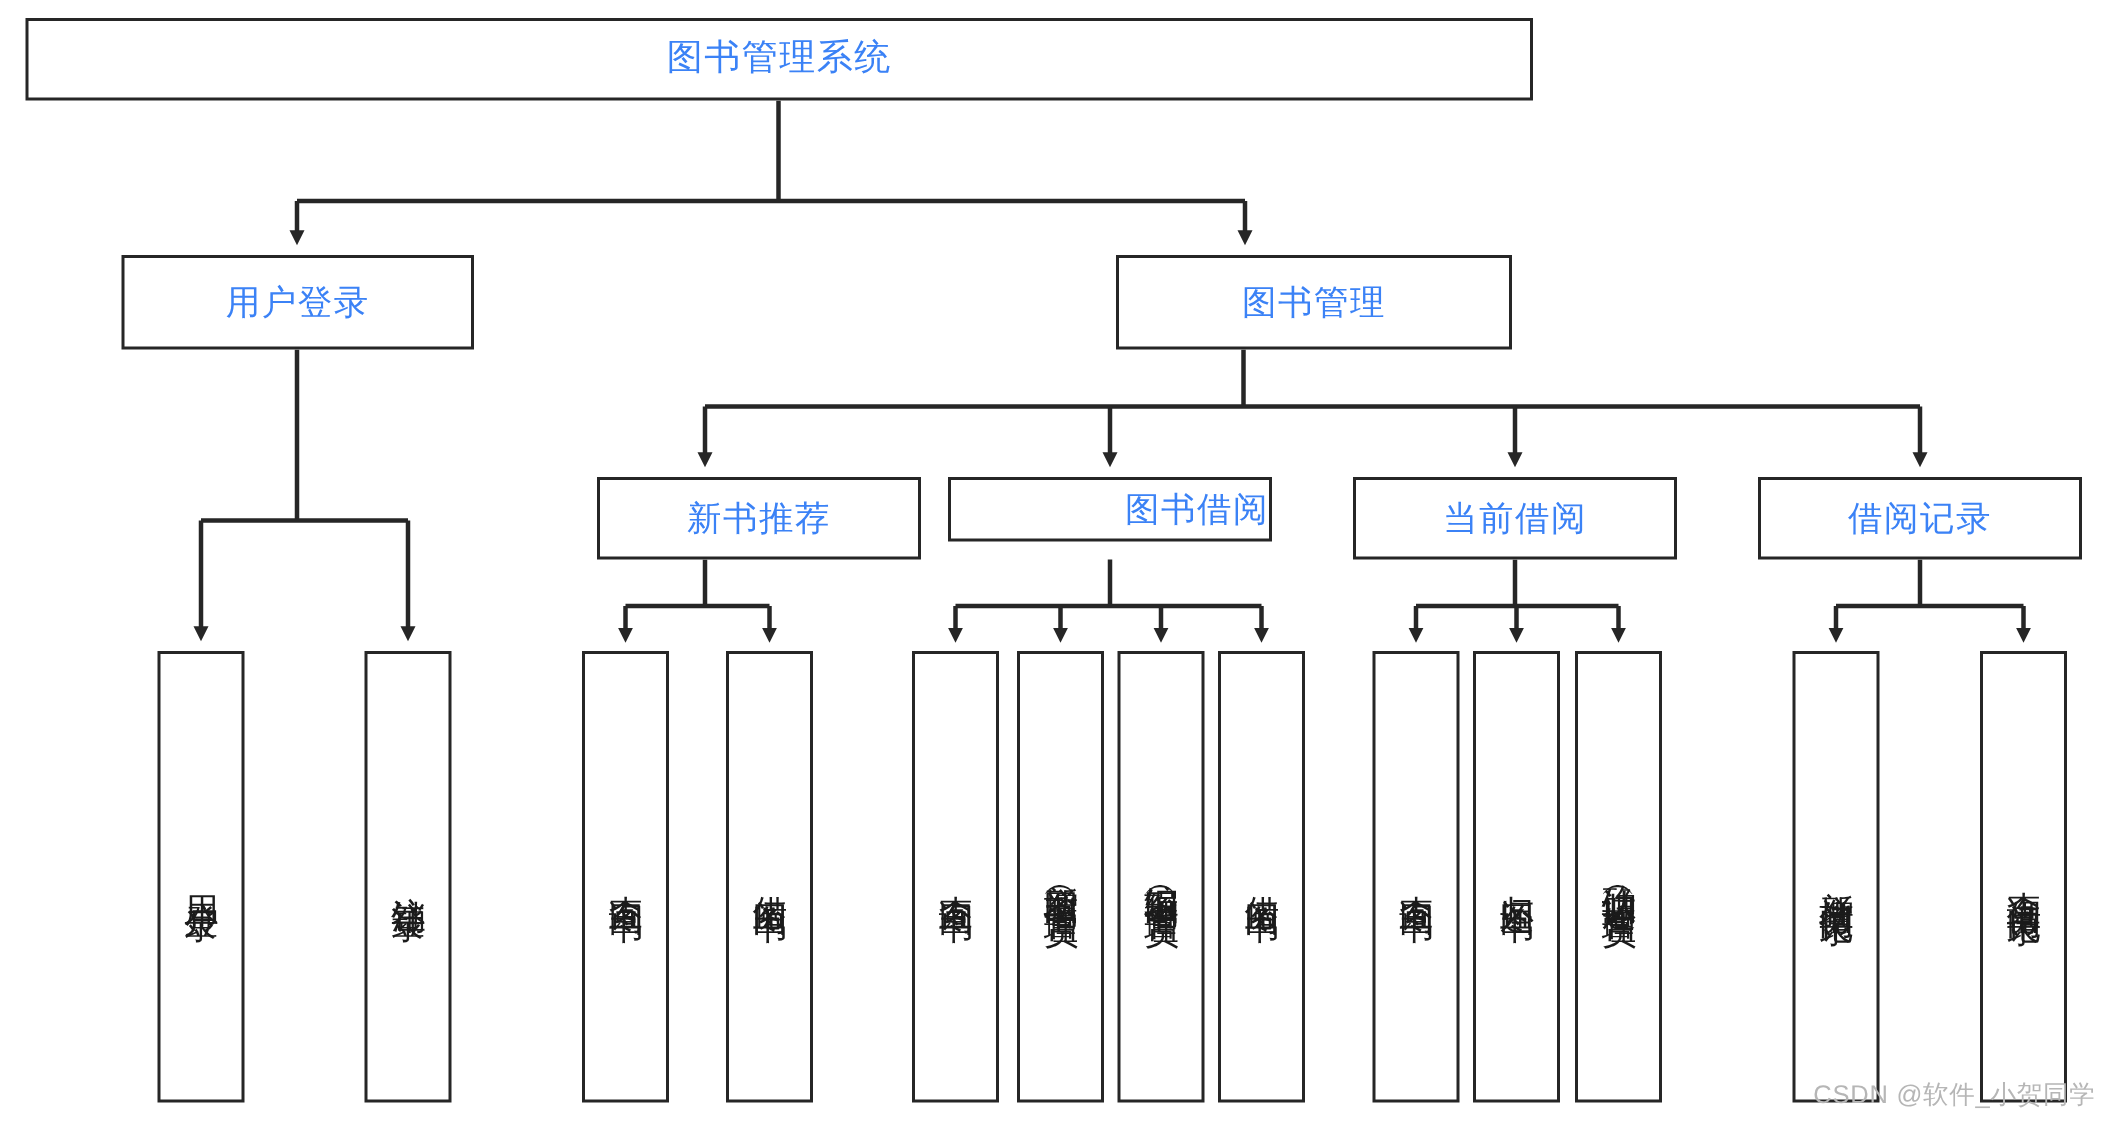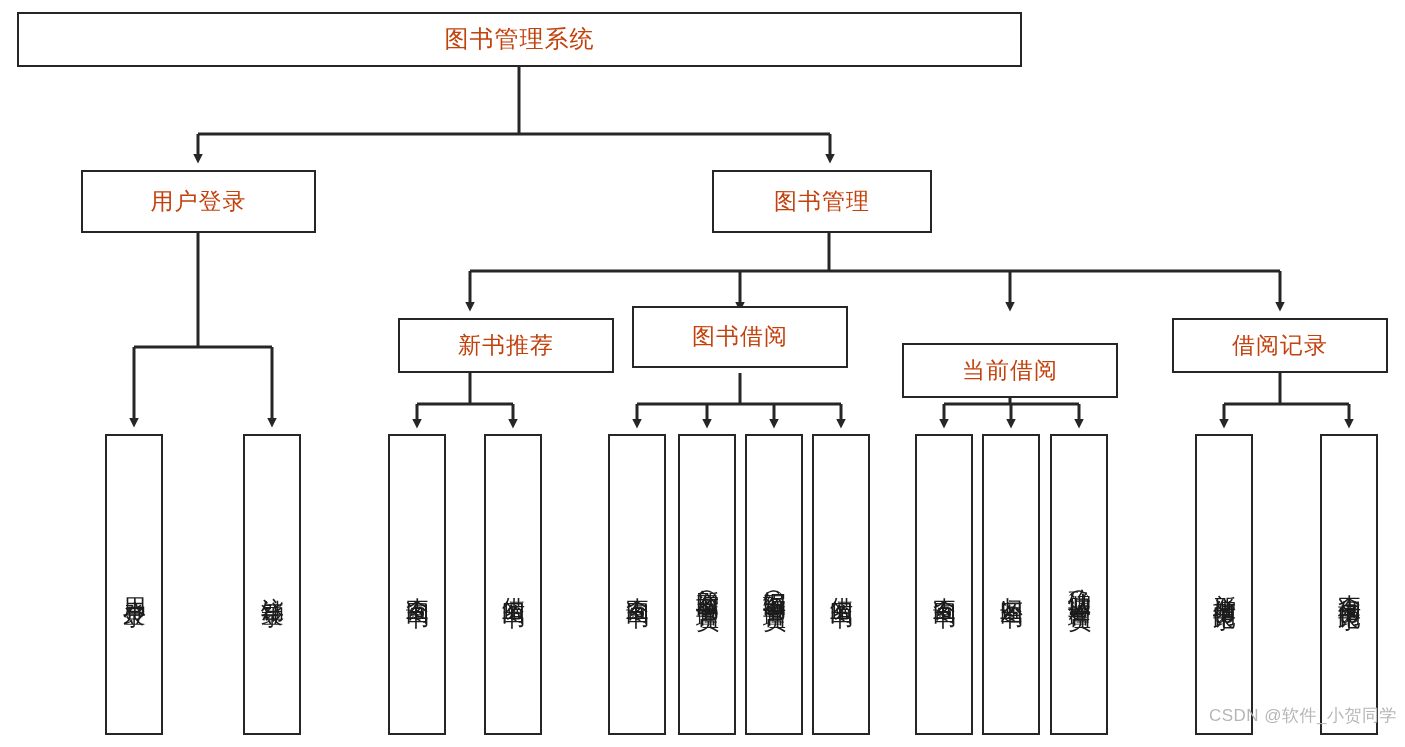--- a/index.html
+++ b/index.html
@@ -26,21 +26,21 @@
     pointer-events: none;
   }
   .node {
     position: absolute;
     box-sizing: border-box;
     border: 2.5px solid #262626;
     background: #ffffff;
     display: flex;
     align-items: center;
     justify-content: center;
-    color: #c2410c;
+    color: #3b82f6;
   }
   .node.horiz {
     font-size: 23px;
     letter-spacing: 1px;
     line-height: 1.2;
   }
   .node.root {
     font-size: 24px;
   }
   .leaf {
@@ -59,21 +59,21 @@
     font-size: 23px;
     line-height: 1.12;
     letter-spacing: 3px;
     color: #1b1b1b;
     text-align: center;
     white-space: nowrap;
   }
   .watermark {
     position: absolute;
     right: 8px;
-    bottom: 20px;
+    bottom: 6px;
     font-size: 17px;
     color: #b6b6b6;
     letter-spacing: 0.5px;
     white-space: nowrap;
   }
 </style>
 </head>
 <body>
 
 <div id="stage">
@@ -128,31 +128,31 @@
     </g>
   </svg>
 
   <div class="node horiz root" style="left:17px;top:12px;width:1005px;height:55px;">
     <span>图书管理系统</span>
   </div>
 
   <div class="node horiz" style="left:81px;top:170px;width:235px;height:63px;">
     <span>用户登录</span>
   </div>
-  <div class="node horiz" style="left:712px;top:170px;width:220px;height:63px;">
+  <div class="node horiz" style="left:744px;top:170px;width:264px;height:63px;">
     <span>图书管理</span>
   </div>
 
   <div class="node horiz" style="left:362px;top:318px;width:216px;height:55px;margin-left:36px;">
     <span>新书推荐</span>
   </div>
-  <div class="node horiz" style="left:632px;top:306px;width:216px;height:62px;">
+  <div class="node horiz" style="left:632px;top:318px;width:216px;height:43px;justify-content:flex-end;">
     <span>图书借阅</span>
   </div>
-  <div class="node horiz" style="left:902px;top:318px;width:216px;height:55px;margin-top:25px;">
+  <div class="node horiz" style="left:902px;top:318px;width:216px;height:55px;">
     <span>当前借阅</span>
   </div>
   <div class="node horiz" style="left:1172px;top:318px;width:216px;height:55px;align-items:center;">
     <span>借阅记录</span>
   </div>
 
   <div class="leaf" style="left:105px;top:434px;width:58px;height:301px;">
     <span class="vtext">用户登录</span>
   </div>
   <div class="leaf" style="left:243px;top:434px;width:58px;height:301px;">

